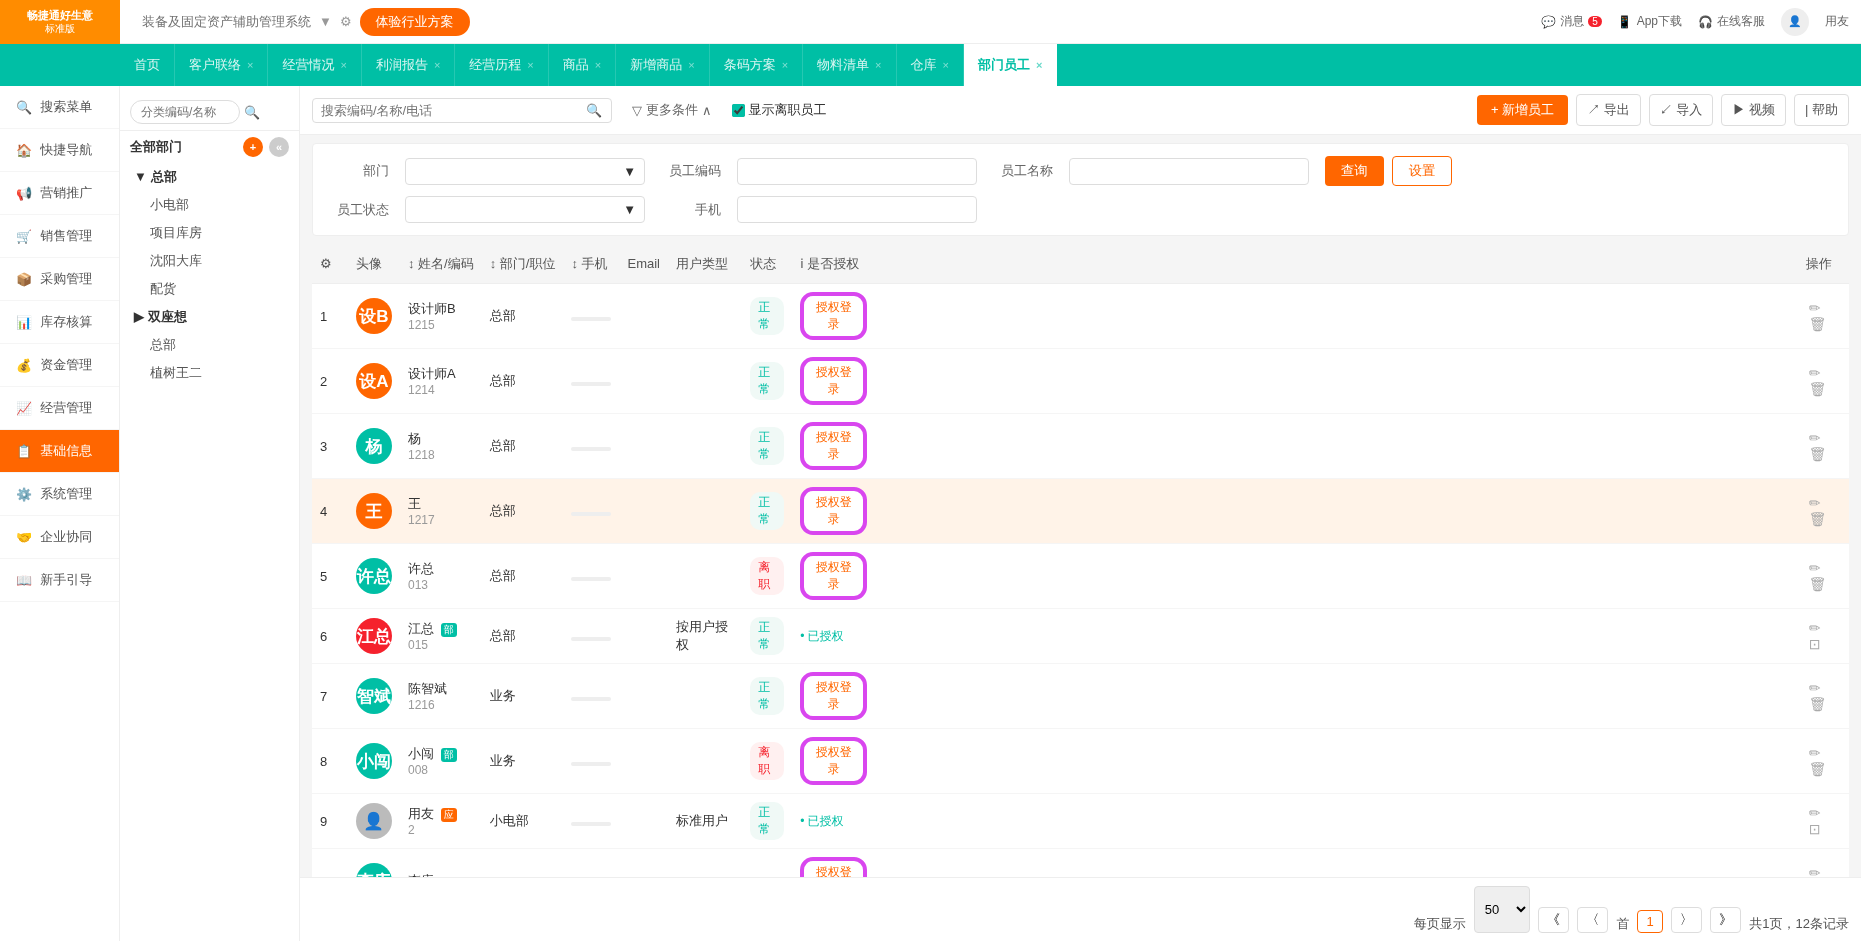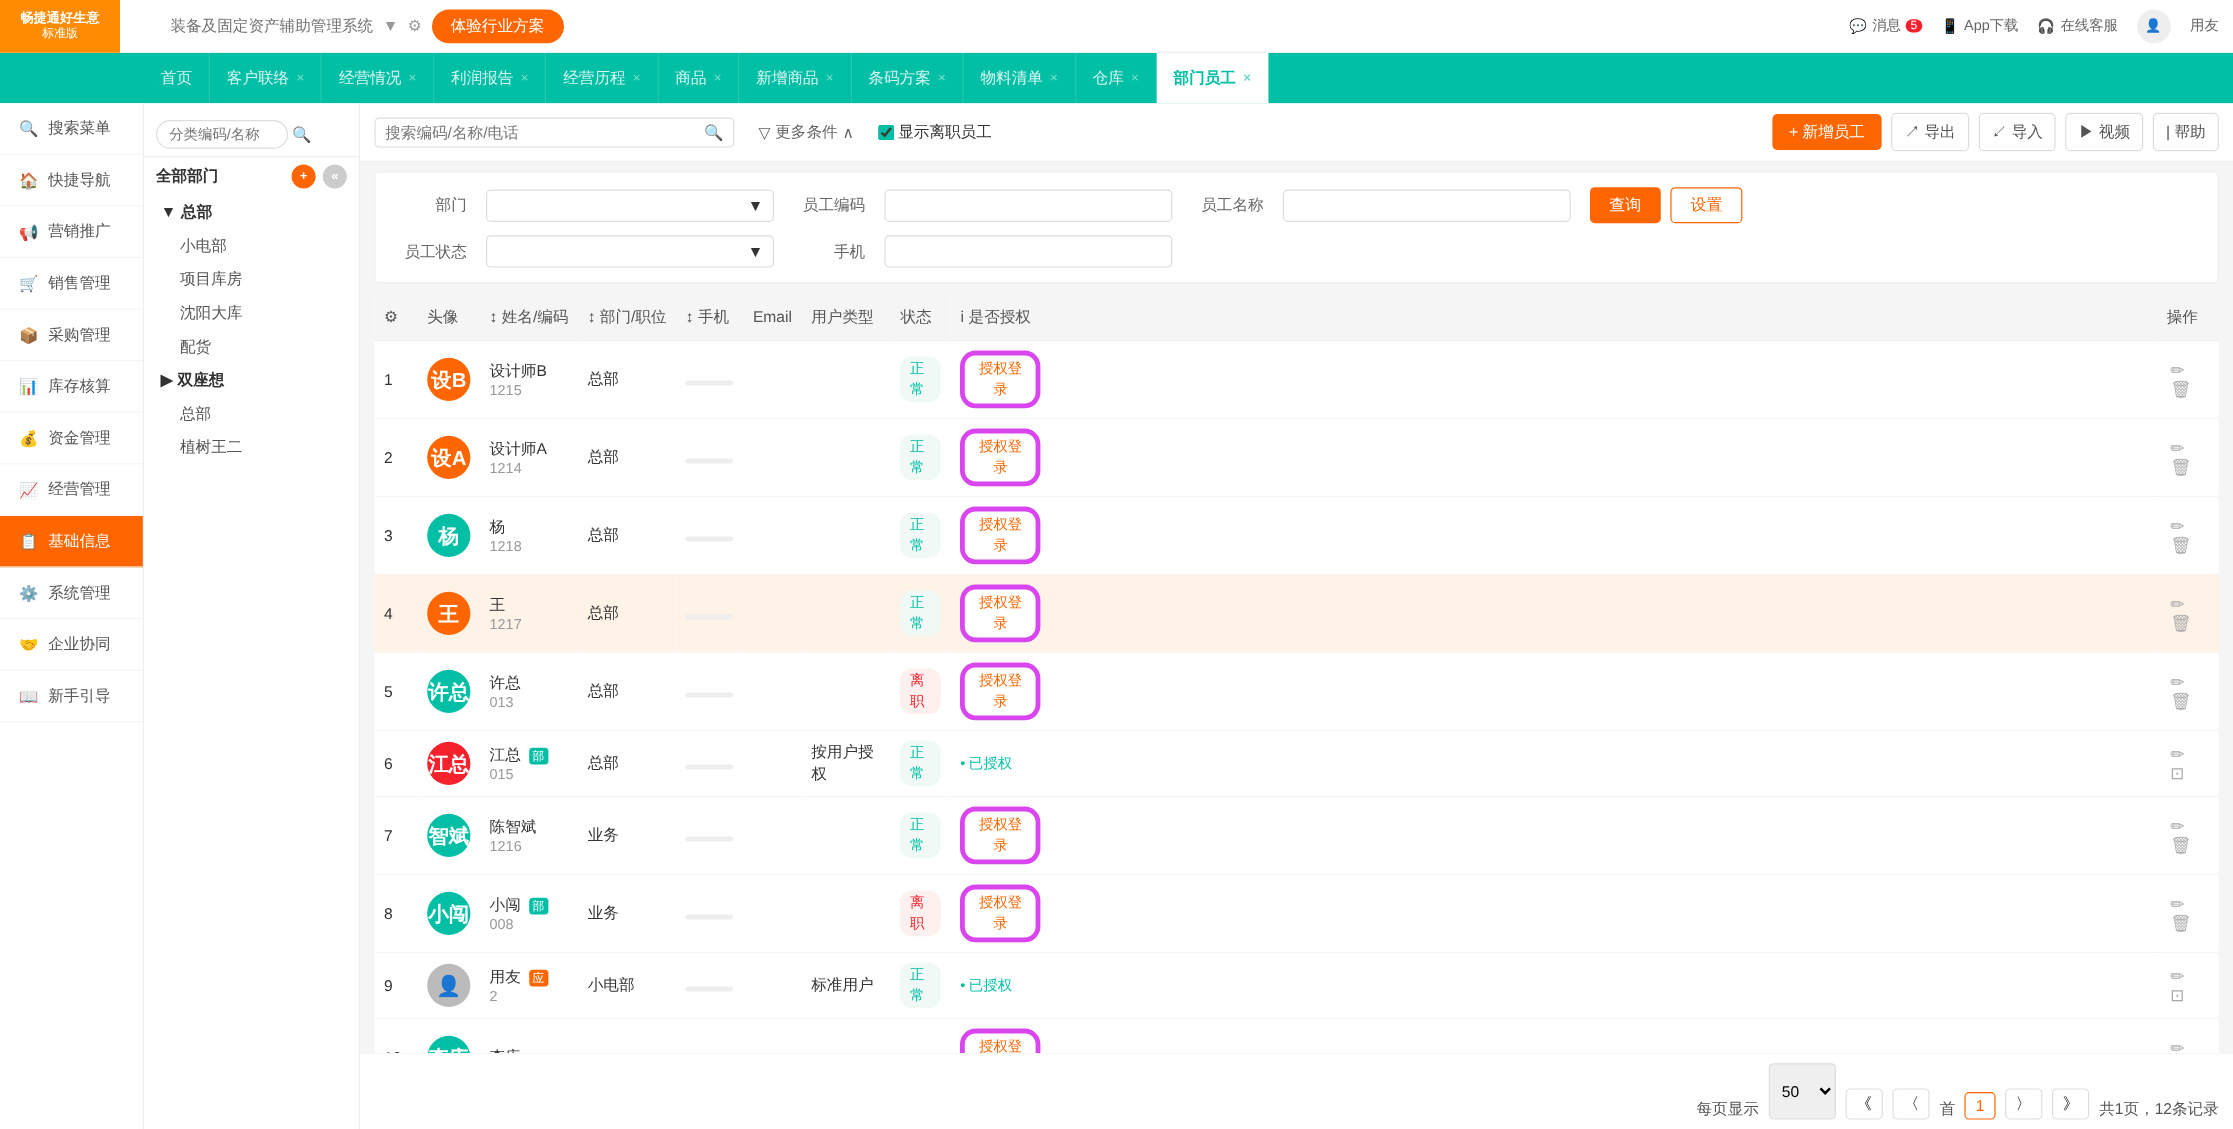--- a/index.html
+++ b/index.html
@@ -11,21 +11,21 @@
       background: #fff; height: 44px; padding: 0 12px;
       border-bottom: 1px solid #eee; position: relative;
     }
     .system-title { font-size: 13px; color: #737373; }
     .top-bar-right { display: flex; align-items: center; gap: 16px; font-size: 12px; color: #666; }
     .top-bar-right span { cursor: pointer; display: flex; align-items: center; gap: 4px; }
     .badge { background: #f5222d; color: #fff; border-radius: 10px; padding: 0 4px; font-size: 10px; }
 
     
     .logo-area {
-      position: absolute; left: 0; top: 0; width: 100px; height: 44px;
+      position: absolute; left: 0; top: 0; width: 120px; height: 44px;
       background: #ff8c00; display: flex; align-items: center; justify-content: center;
       color: #fff; font-size: 12px; font-weight: bold;
     }
 
     
     .nav-tabs {
       display: flex; align-items: center; background: #00bfa5; padding: 0 0 0 120px;
       height: 42px; overflow: hidden;
     }
     .nav-tab {

